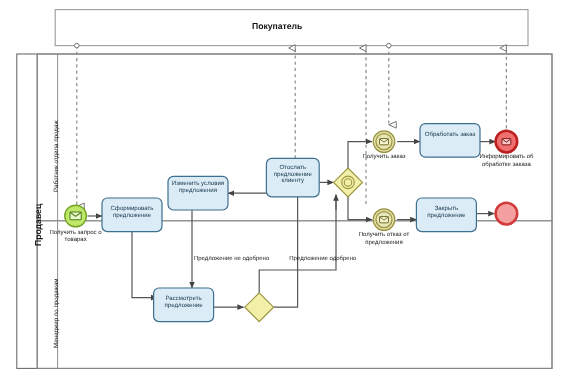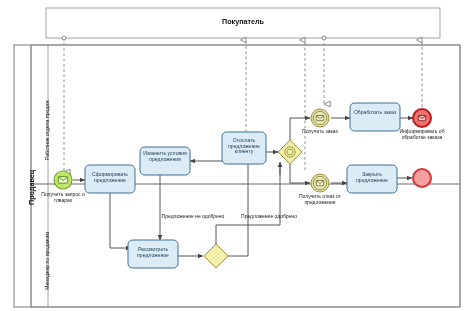--- a/index.html
+++ b/index.html
@@ -149,21 +149,21 @@
     <g>
       <circle cx="422" cy="118" r="9" fill="#f07070" stroke="#bc1f1f" stroke-width="2.1"></circle>
       <rect x="418.3" y="115.5" width="7.4" height="5.2" rx="0.6" fill="#f7c9c9" stroke="#7a1212" stroke-width="0.8"></rect>
       <path d="M418.3,115.7 L422,118.5 L425.7,115.7" fill="none" stroke="#7a1212" stroke-width="0.8"></path>
     </g>
     <g>
       <circle cx="422" cy="178" r="9" fill="#f4a0a0" stroke="#d23b3b" stroke-width="2.1"></circle>
     </g>
   </svg>
 
-  <div class="lbl pool-lbl" style="left:46px;top:18px;width:394px;">Покупатель</div>
+  <div class="lbl pool-lbl" style="left:34px;top:18px;width:394px;">Покупатель</div>
 
   <div class="pool-lbl-v" style="position:absolute;left:27px;top:205px;
        transform:rotate(-90deg);">Продавец</div>
 
   <div class="lane-lbl" style="position:absolute;left:44px;top:160px;transform:rotate(-90deg);">Работник отдела продаж</div>
   <div class="lane-lbl" style="position:absolute;left:44px;top:290px;transform:rotate(-90deg);">Менеджер по продажам</div>
 
   <div class="lbl task-lbl" style="left:86px;top:172px;width:48px;">Сформировать предложение</div>
   <div class="lbl task-lbl" style="left:141px;top:151px;width:48px;">Изменить условия предложения</div>
   <div class="lbl task-lbl" style="left:129px;top:247px;width:48px;">Рассмотреть предложение</div>

